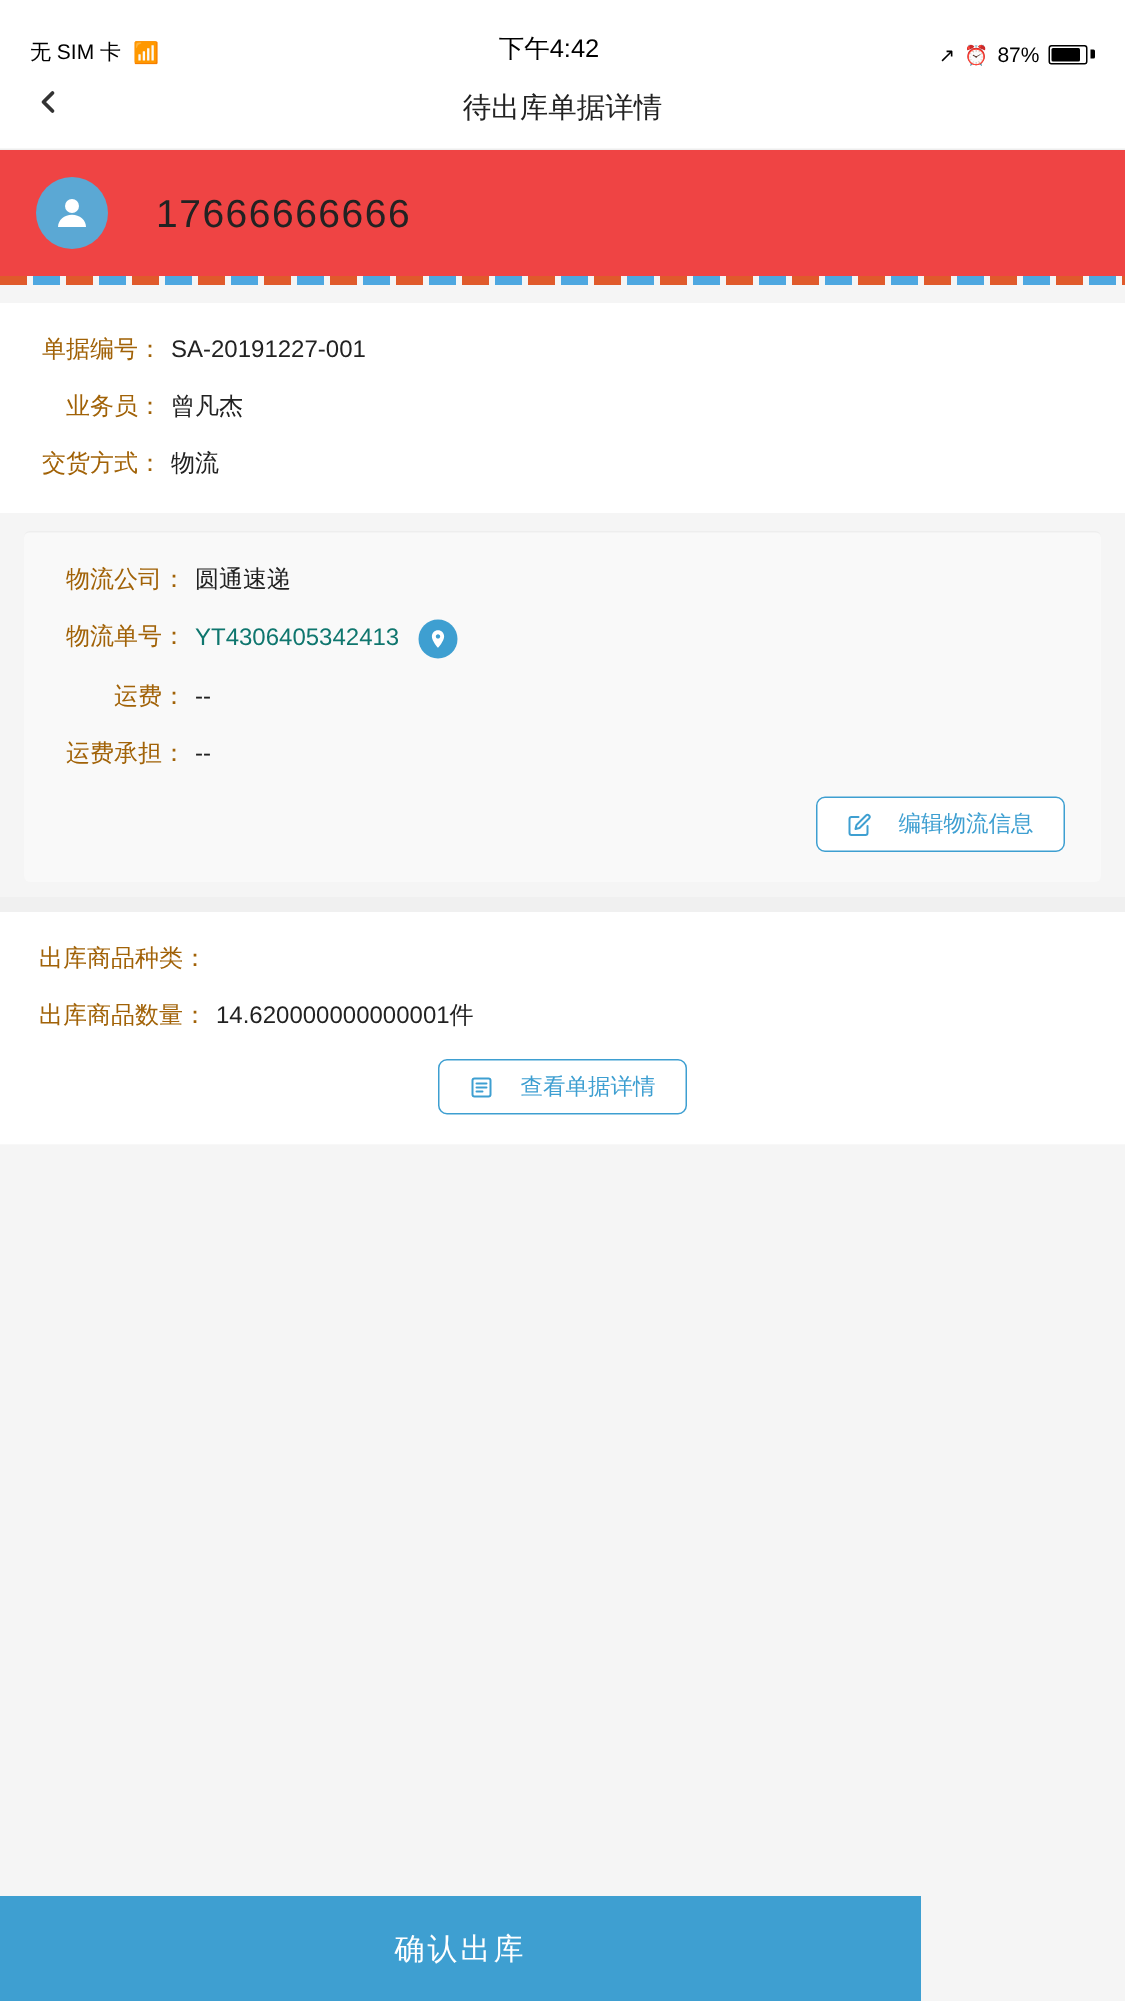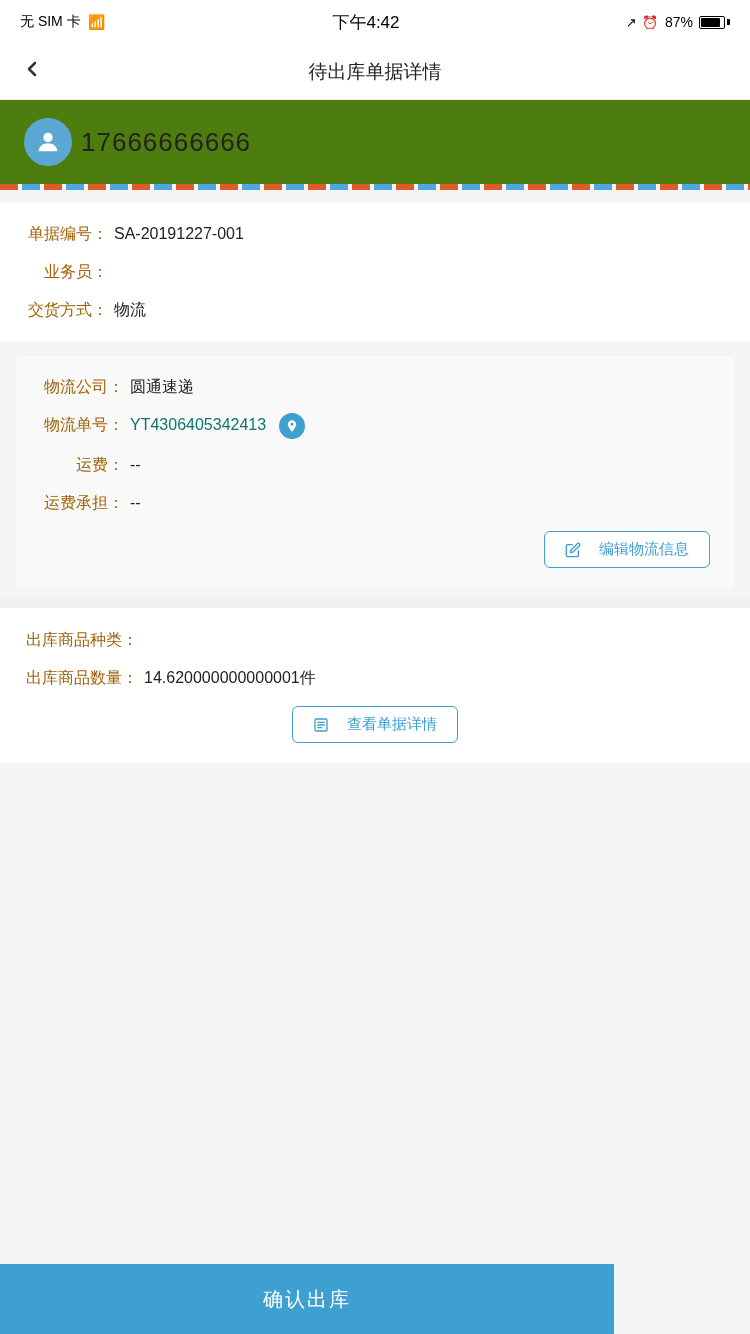--- a/index.html
+++ b/index.html
@@ -11,21 +11,21 @@
       min-height: 1334px;
       position: relative;
       overflow-x: hidden;
     }
 
     
     .status-bar {
       height: 44px;
       background: #fff;
       display: flex;
-      align-items: center;
+      align-items: flex-end;
       justify-content: space-between;
       padding: 0 20px;
       font-size: 15px;
       font-weight: 500;
     }
     .status-left { font-size: 14px; color: #000; display: flex; align-items: center; gap: 8px; }
     .status-center { font-size: 17px; font-weight: 500; color: #000; }
     .status-right { display: flex; align-items: center; gap: 6px; font-size: 14px; color: #000; }
 
     
@@ -61,25 +61,25 @@
         #e05a2b 0px, #e05a2b 18px,
         transparent 18px, transparent 22px,
         #4ea7e0 22px, #4ea7e0 40px,
         transparent 40px, transparent 44px
       );
       width: 100%;
     }
 
     
     .customer-header {
-      background: #4d7c0f;
+      background: #ef4444;
       display: flex;
       align-items: center;
       padding: 18px 24px;
-      gap: 9px;
+      gap: 32px;
     }
     .customer-avatar {
       width: 48px;
       height: 48px;
       border-radius: 50%;
       background: #5ba8d4;
       display: flex;
       align-items: center;
       justify-content: center;
       color: #fff;
@@ -266,20 +266,21 @@
 
 <div class="dashed-divider"></div>
 
 <div class="section">
   <div class="info-row">
     <span class="info-label">单据编号：</span>
     <span class="info-value">SA-20191227-001</span>
   </div>
   <div class="info-row">
     <span class="info-label">业务员：</span>
+    <span class="info-value">曾凡杰</span>
   </div>
   <div class="info-row">
     <span class="info-label">交货方式：</span>
     <span class="info-value">物流</span>
   </div>
 </div>
 
 <div class="section" style="margin-top:0; border-top: 1px solid #eee; background:#f9f9f9; border-radius:4px; margin: 10px 16px;">
   <div class="info-row">
     <span class="info-label">物流公司：</span>

